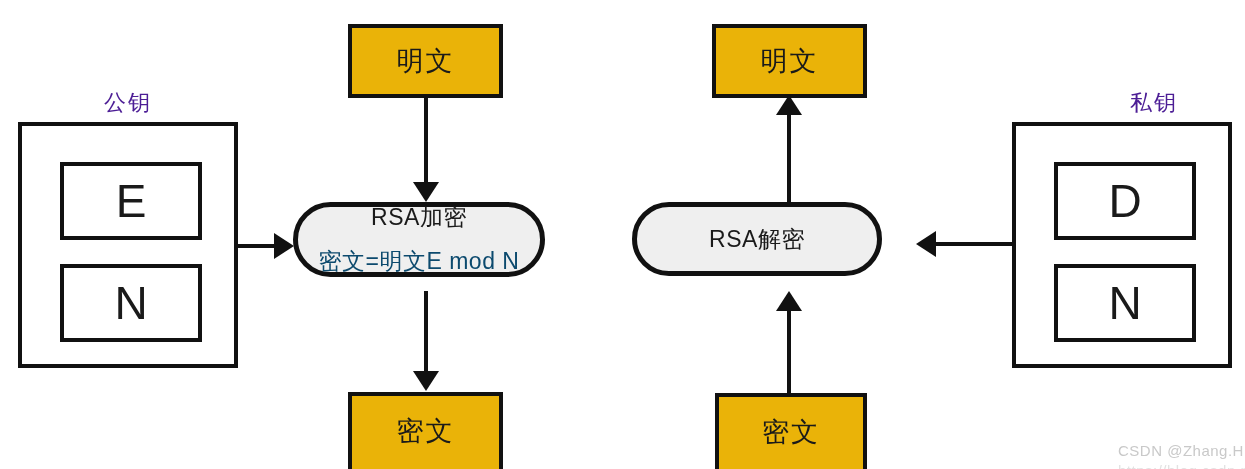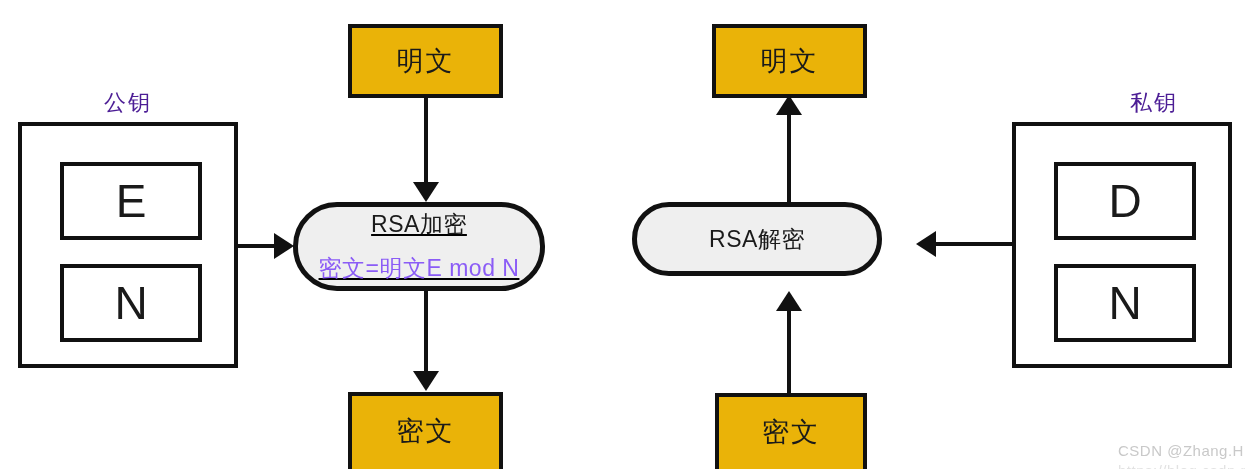--- a/index.html
+++ b/index.html
@@ -76,21 +76,21 @@
     box-sizing: border-box;
   }
   .capsule .line1 {
     font-size: 23px;
     color: #1a1a1a;
     letter-spacing: 0.5px;
     white-space: nowrap;
   }
   .capsule .line2 {
     font-size: 23px;
-    color: #8b5cf6;
+    color: #0c4a6e;
     letter-spacing: 0.5px;
     white-space: nowrap;
     margin-top: 13px;
   }
 
   
   .conn-v {
     position: absolute;
     width: 4px;
     background: #111111;
@@ -164,21 +164,21 @@
   <div class="node rect-box" style="left:348px; top:24px; width:155px; height:74px;">
     <span class="label">明文</span>
   </div>
 
   <div class="conn-v" style="left:424px; top:98px; height:86px;"></div>
   <div class="arrow-down" style="left:413px; top:182px;"></div>
 
   <div class="conn-h" style="left:238px; top:244px; width:38px;"></div>
   <div class="arrow-right" style="left:274px; top:233px;"></div>
 
-  <div class="node capsule" style="left:293px; top:202px; width:252px; height:89px;text-decoration:underline;">
+  <div class="node capsule" style="left:293px; top:202px; width:252px; height:75px;">
     <div class="line1">RSA加密</div>
     <div class="line2">密文=明文E mod N</div>
   </div>
 
   <div class="conn-v" style="left:424px; top:291px; height:82px;"></div>
   <div class="arrow-down" style="left:413px; top:371px;"></div>
 
   <div class="node rect-box" style="left:348px; top:392px; width:155px; height:90px;">
     <span class="label" style="position:relative; top:-6px;">密文</span>
   </div>

